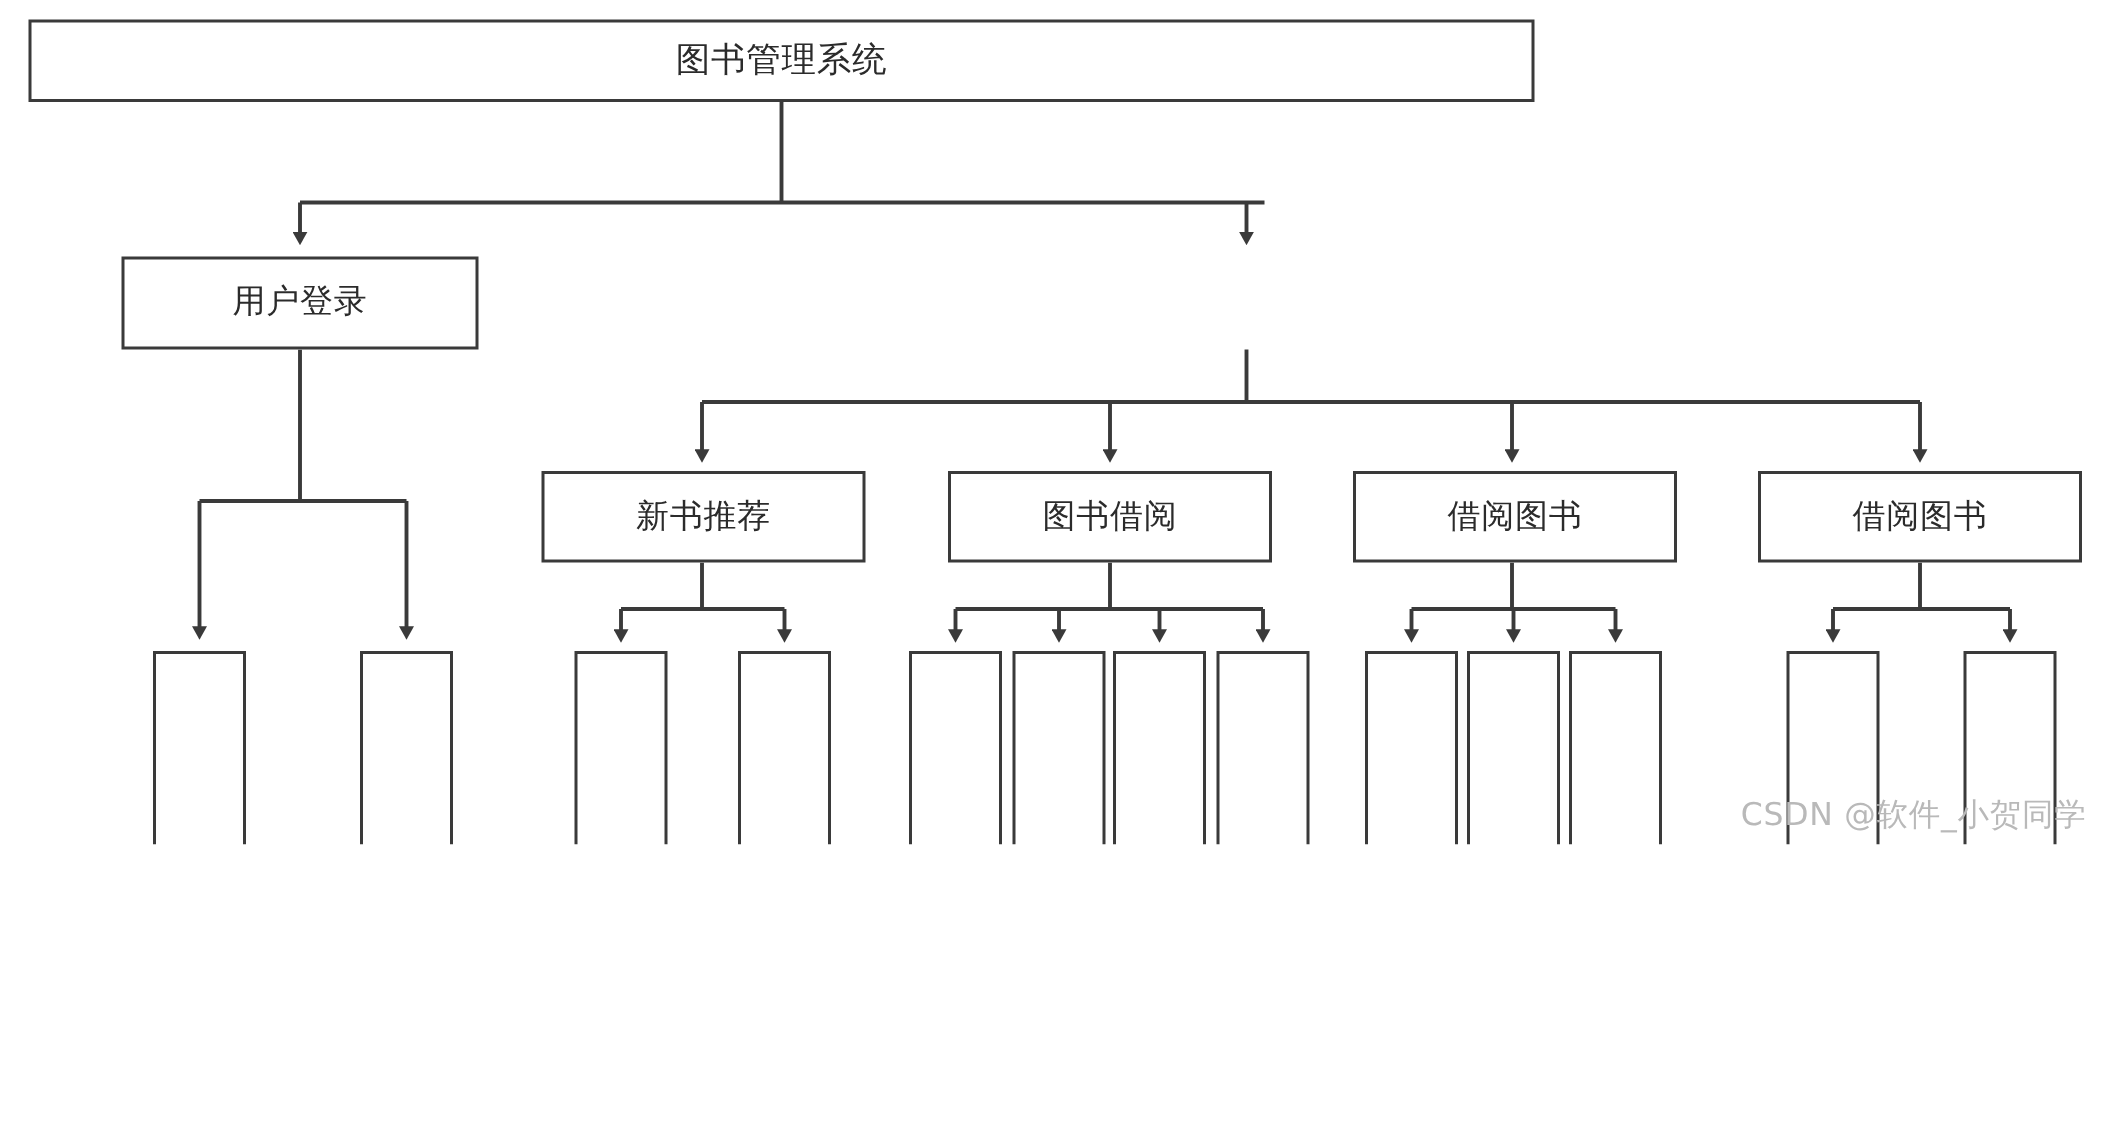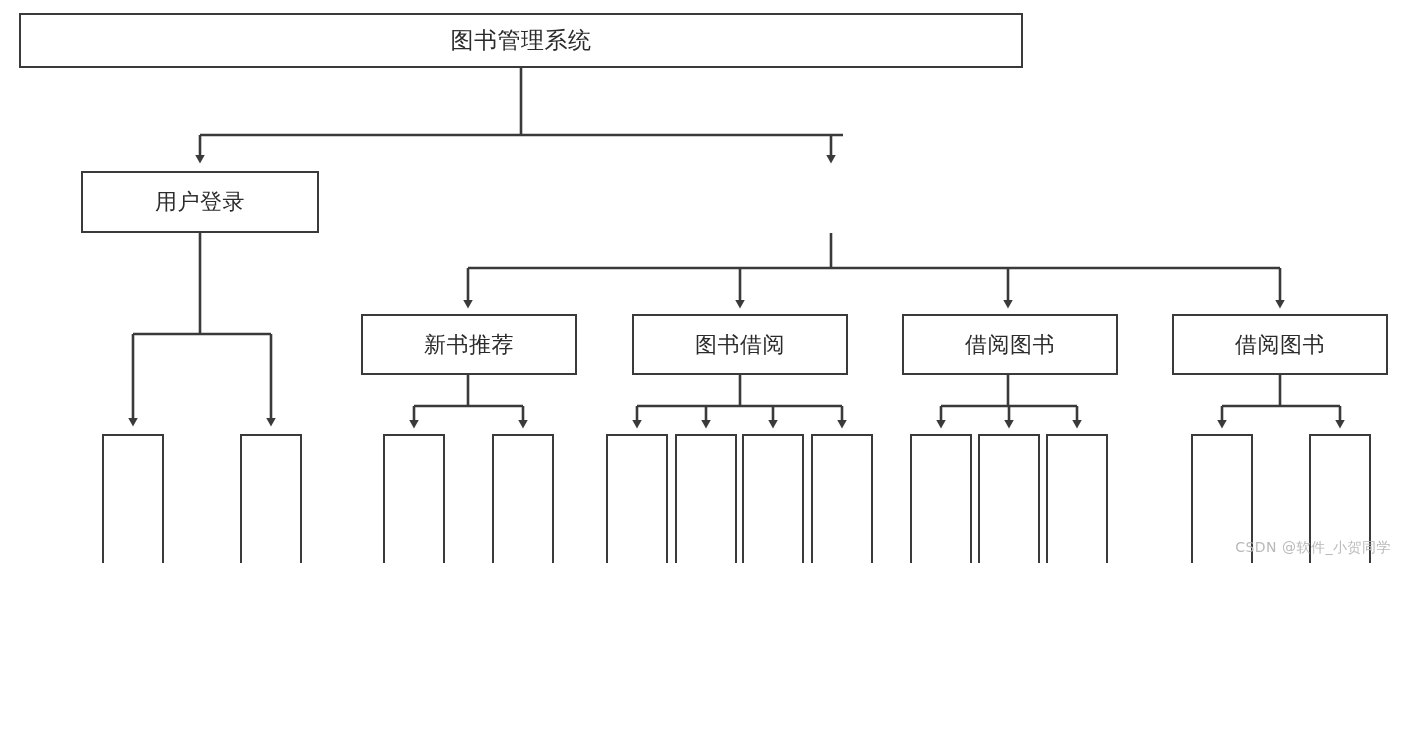--- a/index.html
+++ b/index.html
@@ -50,21 +50,21 @@
     line-height:1.32;
     letter-spacing:1px;
     white-space:normal;
     max-height:100%;
   }
   .node.root .label{font-size:23px;}
   #watermark{
     position:absolute;
     right:14px;
     bottom:6px;
-    font-size:14px;
+    font-size:21px;
     color:#b9b9b9;
     letter-spacing:0.5px;
     z-index:5;
     white-space:nowrap;
   }
 </style>
 </head>
 <body>
 
 <div id="diagram-root">

